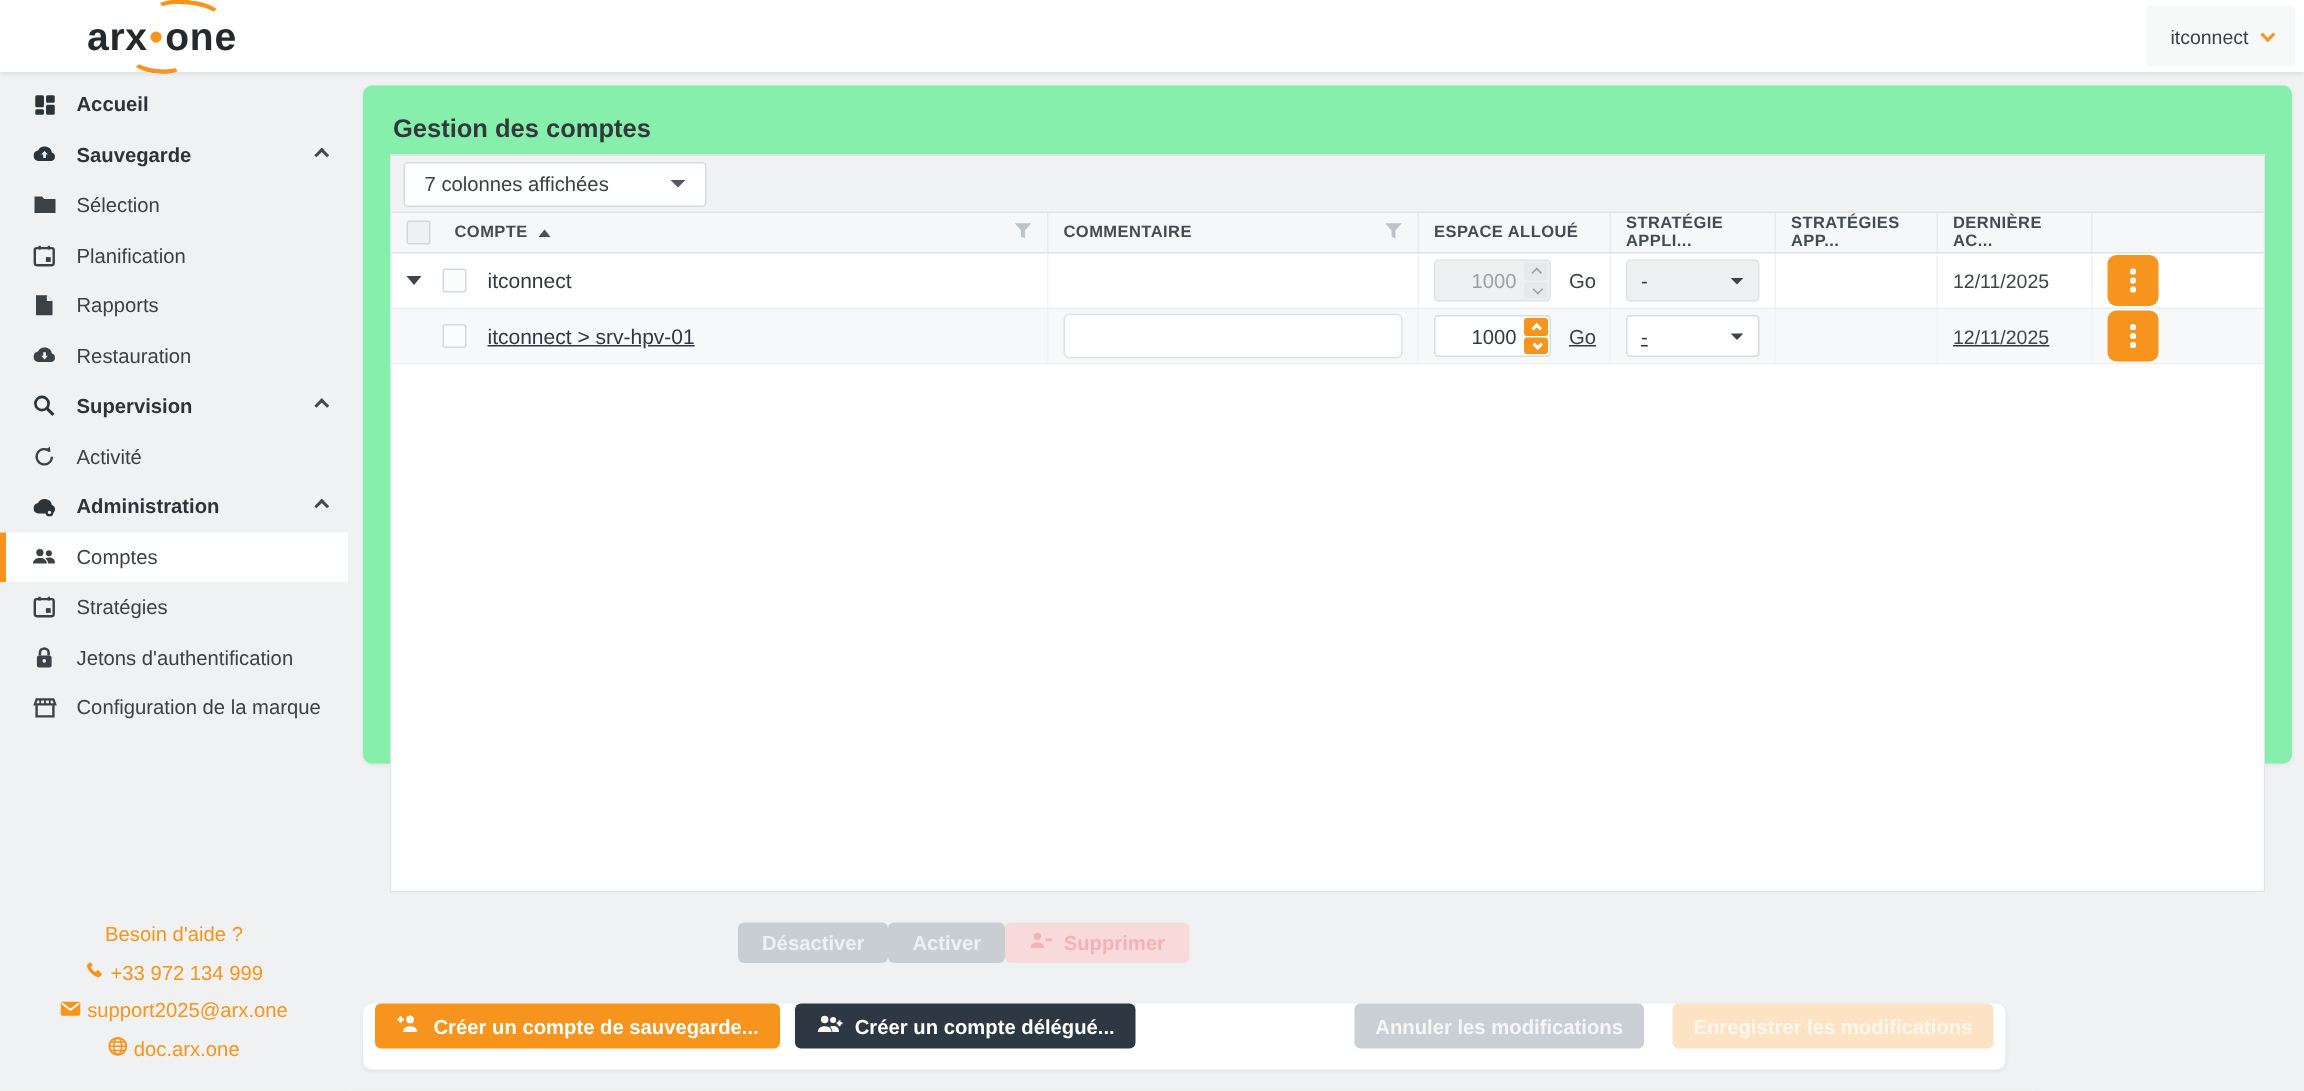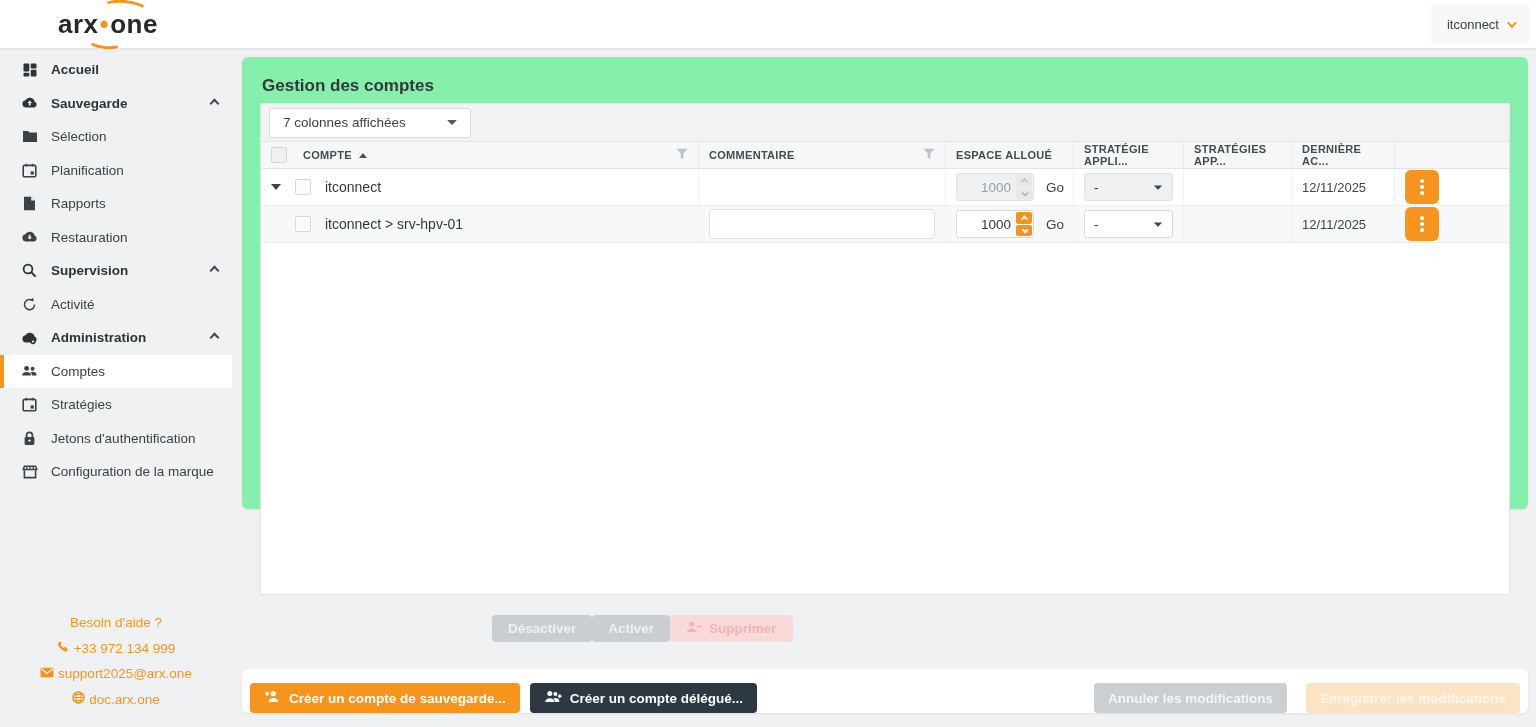--- a/index.html
+++ b/index.html
@@ -60,21 +60,21 @@
   .grid-row { display:grid; grid-template-columns:438px 247px 128px 110px 108px 103px 115px; }
   .thead { height:27px; background:#f6f7f8; border-bottom:1px solid #e2e4e6; font-size:11px;
     font-weight:bold; color:#454b50; letter-spacing:.3px; }
   .th { display:flex; align-items:center; padding:0 10px; border-right:1px solid #e8eaec; position:relative; }
   .th:last-child { border-right:none; }
   .funnel { margin-left:auto; opacity:.85; }
   .hdr-check { width:16px; height:16px; background:#eef0f1; border:1px solid #d4d7da; border-radius:2px;
     margin-right:16px; cursor:pointer; }
 
   .trow { height:37px; border-bottom:1px solid #eceef0; font-size:14px; color:#33383d; }
-  .trow.alt { background:#f6f8fa; }
+  .trow.alt { background:#f6f8fa;text-decoration:underline; }
   .td { display:flex; align-items:center; padding:0 10px; border-right:1px solid #f0f2f4; overflow:hidden; }
   .td:last-child { border-right:none; }
   .row-check { width:16px; height:16px; background:#fbfcfc; border:1px solid #d6d9dc; border-radius:2px;
     margin-right:14px; cursor:pointer; flex:0 0 16px; }
   .caret-cell { width:24px; display:flex; justify-content:flex-start; cursor:pointer; }
   .indent { width:24px; flex:0 0 24px; }
 
   .comment-input { width:100%; height:30px; border:1px solid #dfe2e5; border-radius:4px; background:#fff;
     font-size:13px; padding:0 8px; outline:none; font-family:"Liberation Sans", sans-serif; }
 
@@ -106,22 +106,22 @@
 
   .fill-space { flex:1 1 auto; background:#fff; }
 
   .sel-actions { position:absolute; left:250px; top:558px; display:flex; gap:0; }
   .sel-btn { height:27px; padding:0 16px; border:none; border-radius:4px; font-size:13.5px; font-weight:bold;
     font-family:"Liberation Sans", sans-serif; }
   .sel-btn.gray { background:#c9ced2; color:#eef1f2; }
   .sel-btn.pink { background:#f9dada; color:#f0b4b4; display:flex; align-items:center; gap:7px; }
 
   
-  .footbar { position:absolute; left:242px; top:669px; width:1286px; height:44px; background:#ffffff;
-    border-radius:6px; box-shadow:0 1px 3px rgba(0,0,0,.07); display:flex; align-items:flex-end; padding:0 8px; }
+  .footbar { position:absolute; left:242px; top:669px; width:1095px; height:44px; background:#ffffff;
+    border-radius:6px; box-shadow:0 1px 3px rgba(0,0,0,.07); display:flex; align-items:flex-start; padding:0 8px; }
   .fbtn { height:30px; border:none; border-radius:4px; font-size:13.5px; font-weight:bold;
     display:flex; align-items:center; gap:8px; padding:0 14px; cursor:pointer;
     font-family:"Liberation Sans", sans-serif; }
   .fbtn.orange { background:#f7941d; color:#fff; }
   .fbtn.dark { background:#2d3842; color:#fff; margin-left:10px; }
   .fbtn.gray { background:#c9cfd3; color:#f4f6f7; cursor:default; }
   .fbtn.peach { background:#fbe3c4; color:#fdf6ec; cursor:default; margin-left:19px; }
   .foot-right { margin-left:auto; display:flex; }
 </style>
 </head>

